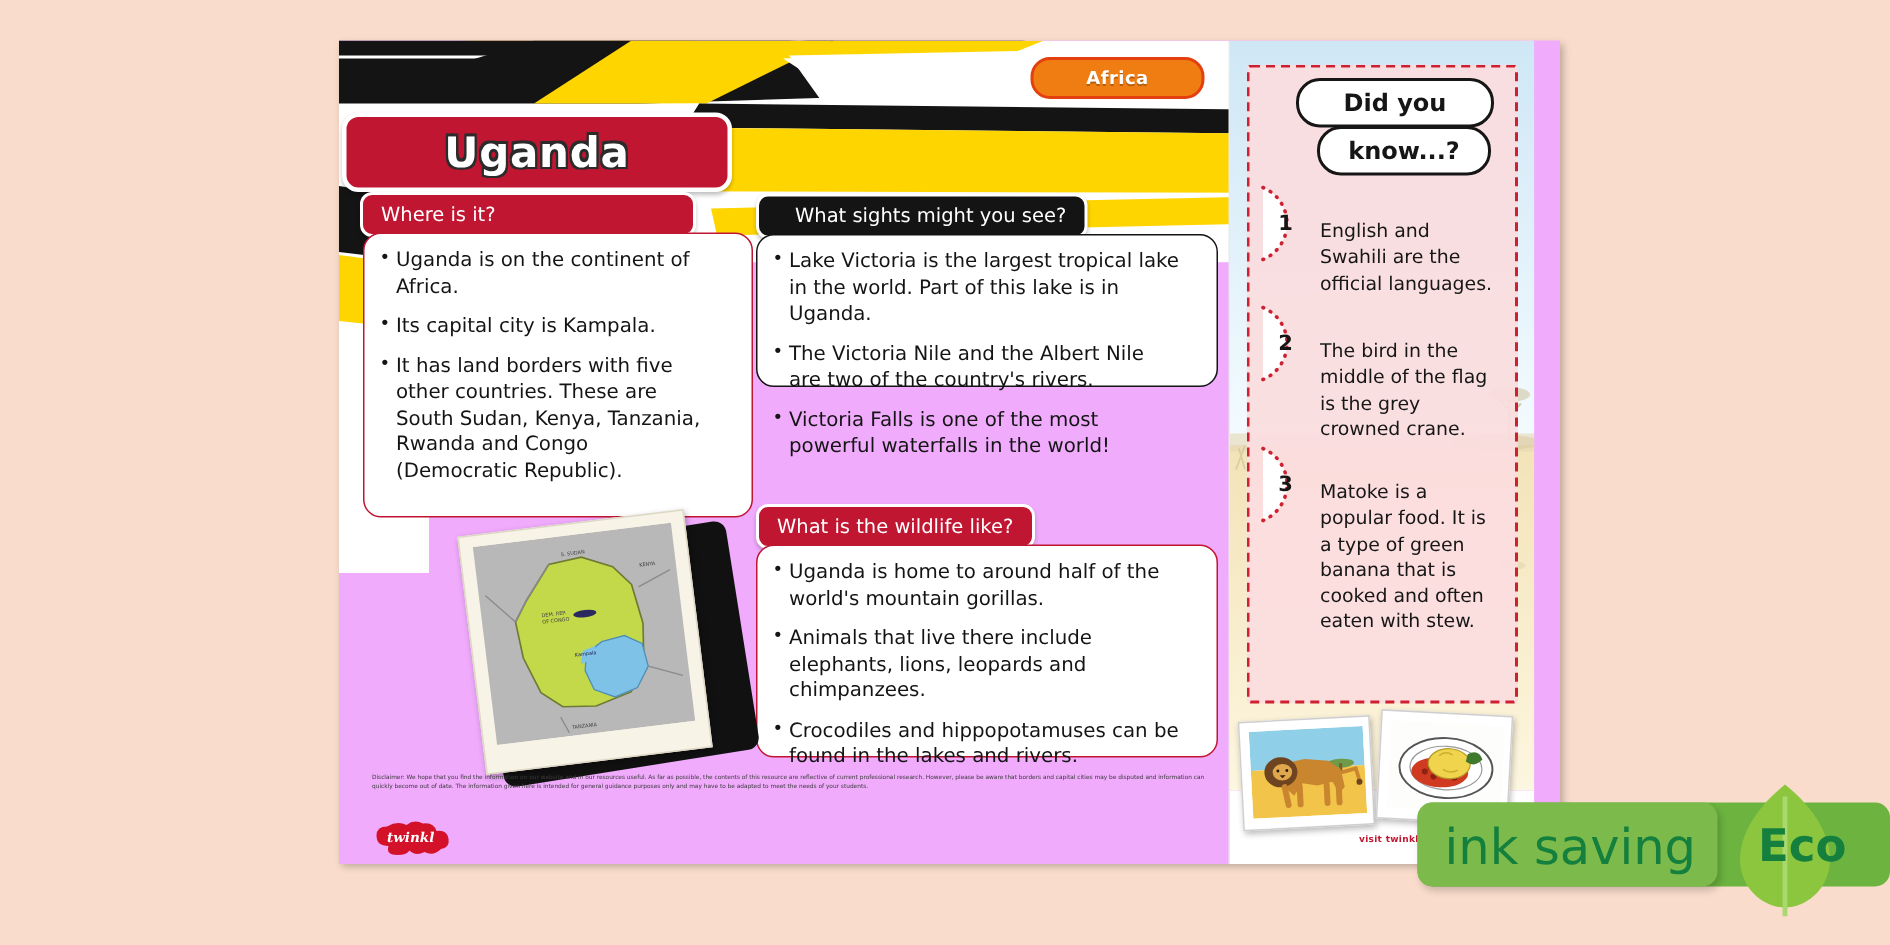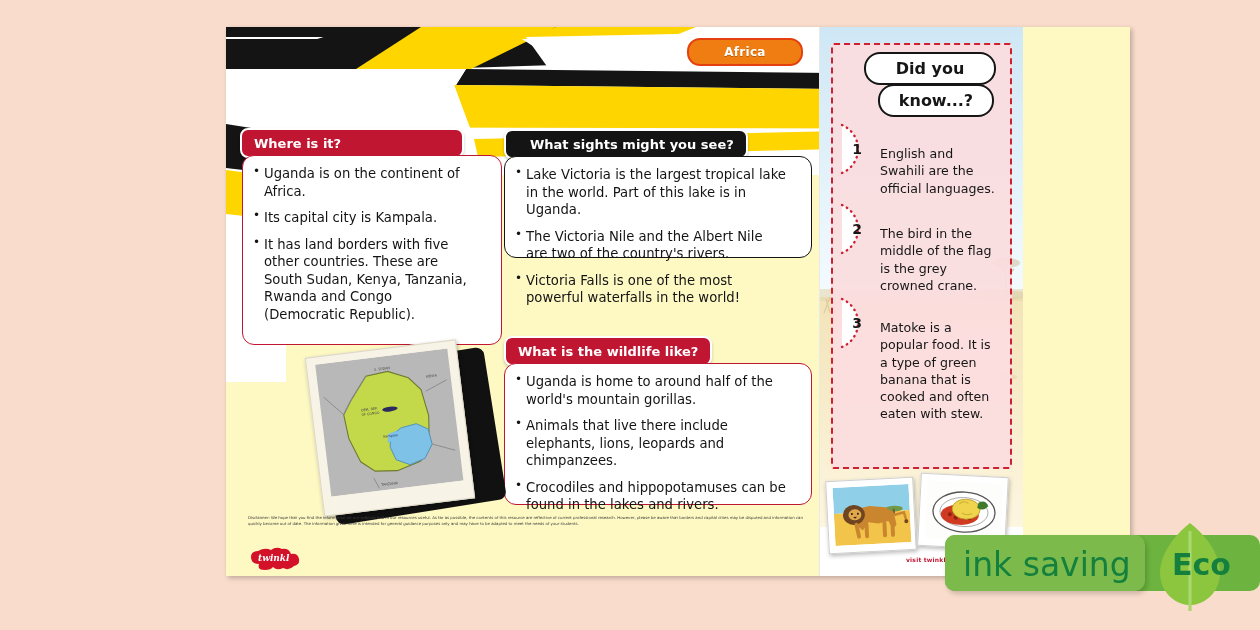--- a/index.html
+++ b/index.html
@@ -5,22 +5,22 @@
   html,body{margin:0;padding:0;}
   body{
     width:1260px;height:630px;overflow:hidden;
     background:#f9dccb;
     font-family:"DejaVu Sans", sans-serif;
   }
   .stage{position:relative;width:1260px;height:630px;}
 
   
   .sheet{
-    position:absolute;left:226px;top:27px;width:904px;height:549px;
-    background:#fef9c3;
+    position:absolute;left:226px;top:27px;width:814px;height:549px;
+    background:#f0abfc;
     box-shadow:2px 2px 5px rgba(0,0,0,.25);
     overflow:hidden;
   }
 
   
   .flag{position:absolute;left:0;top:0;width:796px;height:148px;overflow:hidden;}
   .flag svg{display:block;}
 
   
   .leftflag{position:absolute;left:0;top:95px;width:60px;height:260px;overflow:hidden;}
@@ -47,21 +47,21 @@
     color:#ffffff;font-family:"DejaVu Sans",sans-serif;font-weight:bold;
     font-size:28px;letter-spacing:.5px;
     text-shadow:-1.5px -1.5px 0 #2b2b2b,1.5px -1.5px 0 #2b2b2b,-1.5px 1.5px 0 #2b2b2b,1.5px 1.5px 0 #2b2b2b;
   }
 
   
   .head{
     position:absolute;height:26px;border-radius:8px;
     display:flex;align-items:center;
     padding:0 12px;
-    color:#ffffff;font-family:"DejaVu Sans",sans-serif;font-weight:bold;font-size:13px;
+    color:#ffffff;font-family:"DejaVu Sans",sans-serif;font-weight:normal;font-size:13px;
     box-shadow:0 2px 3px rgba(0,0,0,.22);
     z-index:3;
   }
   .head.red{background:#c11632;border:2px solid #ffffff;}
   .head.black{background:#141414;border:2px solid #ffffff;}
 
   
   .headshadow{position:absolute;background:#141414;border-radius:6px;z-index:2;}
 
   
@@ -214,20 +214,23 @@
       <svg width="60" height="260" viewBox="0 0 60 260" xmlns="http://www.w3.org/2000/svg">
         <rect x="0" y="0" width="60" height="260" fill="#ffffff"></rect>
         <polygon points="0,2 50,10 50,52 0,46" fill="#141414"></polygon>
         <polygon points="0,48 46,54 38,96 0,92" fill="#ffd500"></polygon>
         <polygon points="0,94 38,98 34,112 0,110" fill="#ffffff"></polygon>
       </svg>
     </div>
 
     <div class="region-pill">Africa</div>
 
+    <div class="title-bar">
+      <span class="txt">Uganda</span>
+    </div>
 
     <div class="headshadow" style="left:8px;top:106px;width:178px;height:30px;transform:rotate(-2deg);"></div>
     <div class="head red" style="left:14px;top:101px;width:196px;">
       <span>Where is it?</span>
     </div>
     <div class="box" style="left:16px;top:128px;width:260px;height:190px;">
       <ul>
         <li>Uganda is on the continent of Africa.</li>
         <li>Its capital city is Kampala.</li>
         <li>It has land borders with five other countries. These are South Sudan, Kenya, Tanzania, Rwanda and Congo (Democratic Republic).</li>

